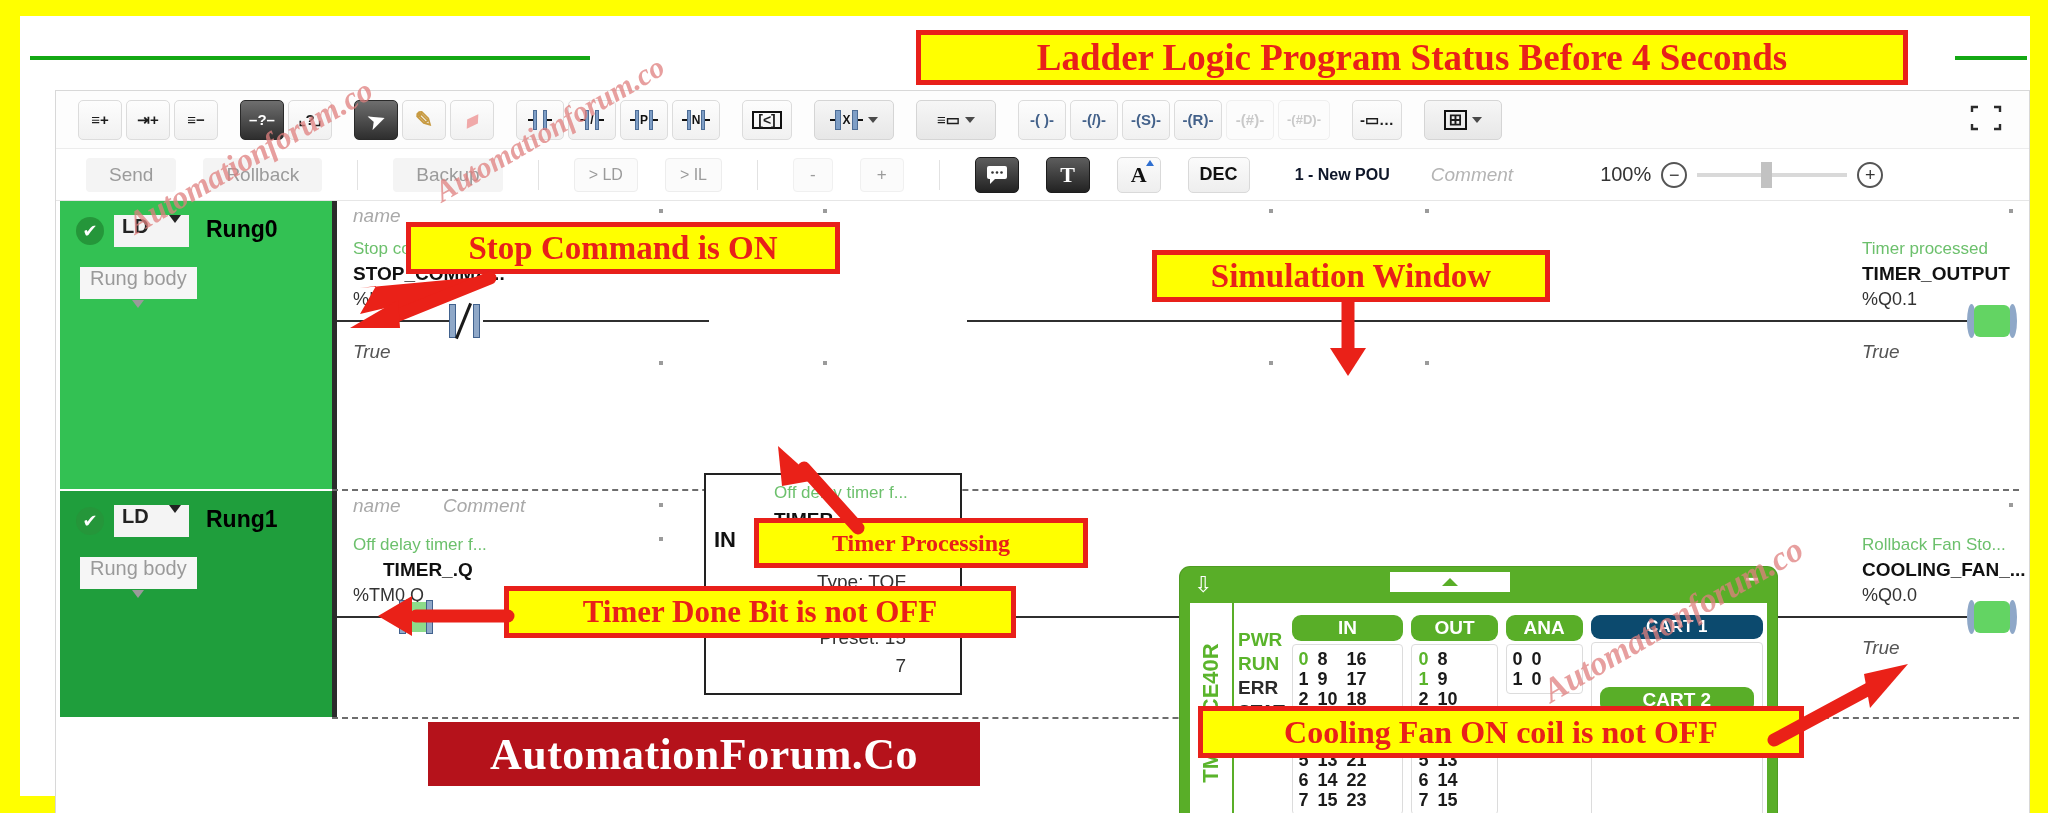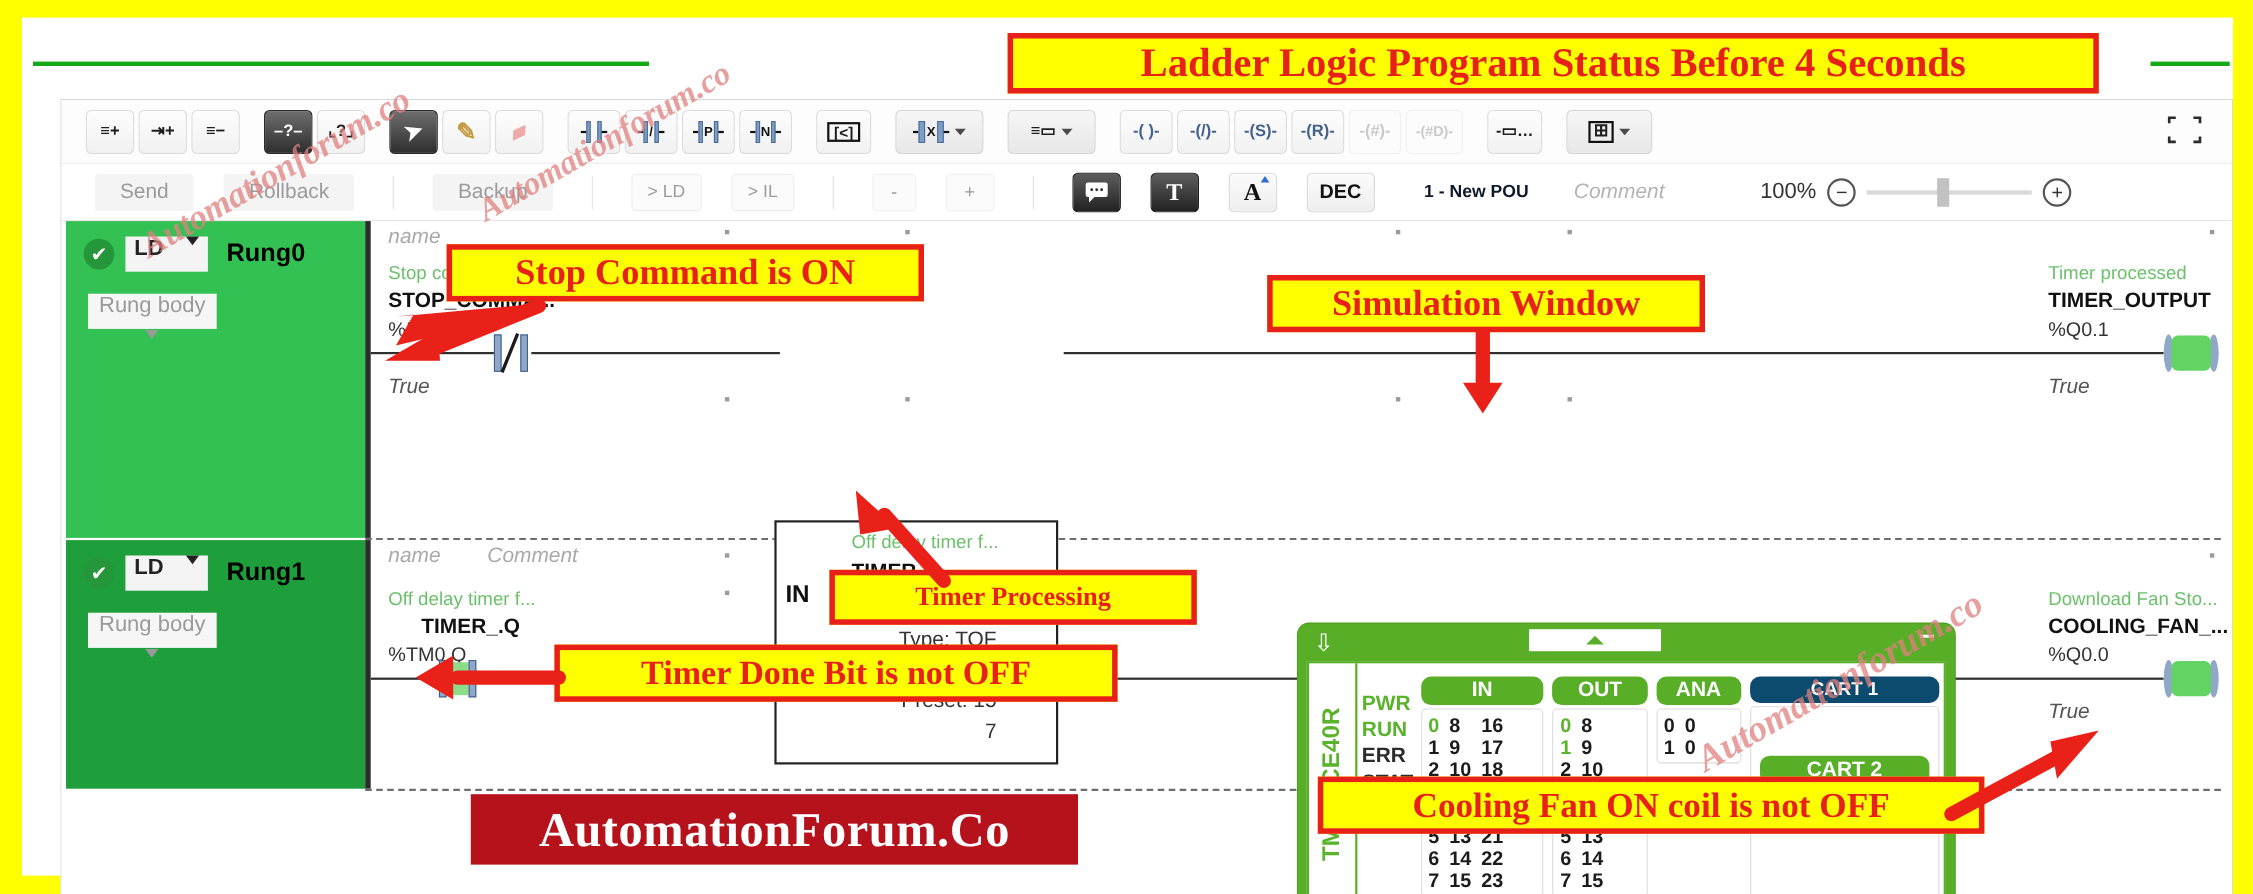--- a/index.html
+++ b/index.html
@@ -503,21 +503,21 @@
           <span class="nm-addr" style="left:16px; top:94px;">%TM0.Q</span>
 
           <div class="hline" style="left:0; top:125px; width:62px;"></div>
           <div class="no-contact" style="left:62px; top:109px;">
             <div class="bar" style="left:0;"></div>
             <div class="fill"></div>
             <div class="bar" style="left:27px;"></div>
           </div>
           <div class="hline" style="left:96px; top:125px; width:1534px;"></div>
 
-          <span class="nm-desc" style="left:1525px; top:44px;">Download Fan Sto...</span>
+          <span class="nm-desc" style="left:1525px; top:44px;">Rollback Fan Sto...</span>
           <span class="nm-sym" style="left:1525px; top:68px;">COOLING_FAN_...</span>
           <span class="nm-addr" style="left:1525px; top:94px;">%Q0.0</span>
           <span class="nm-state" style="left:1525px; top:146px;">True</span>
 
           <div class="coil" style="left:1630px; top:109px;">
             <div class="lcap" style="left:0"></div>
               <div class="rcap" style="right:0"></div>
             <div class="body"></div>
           </div>
 

